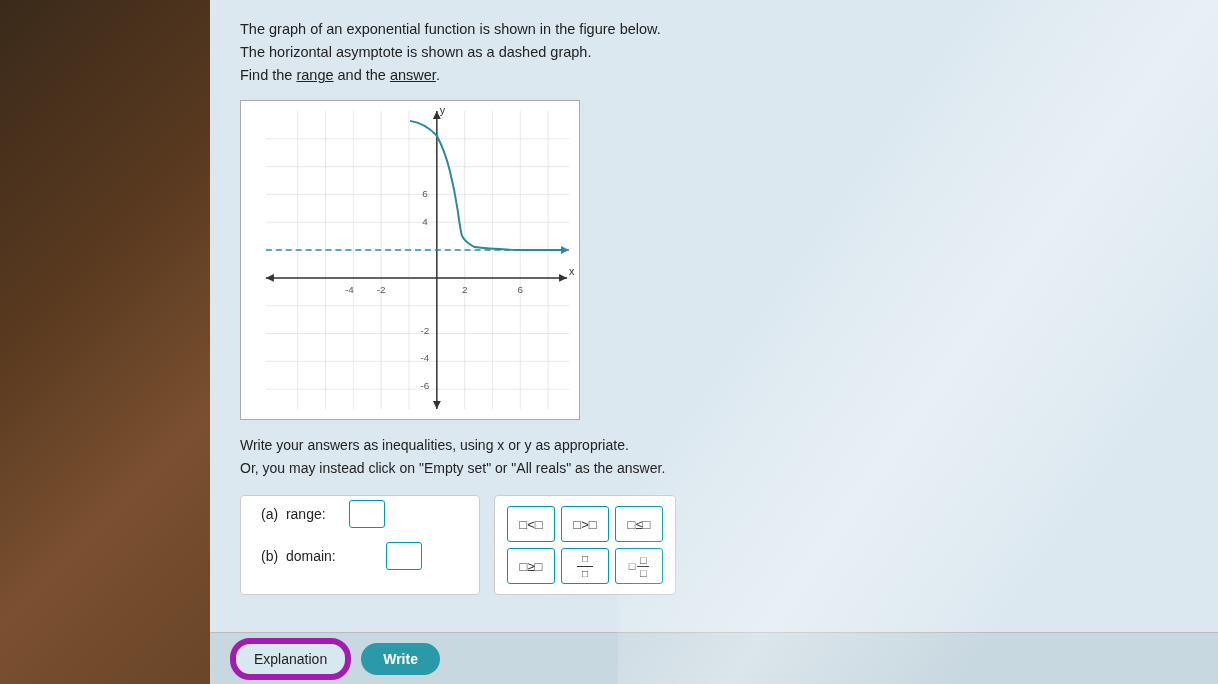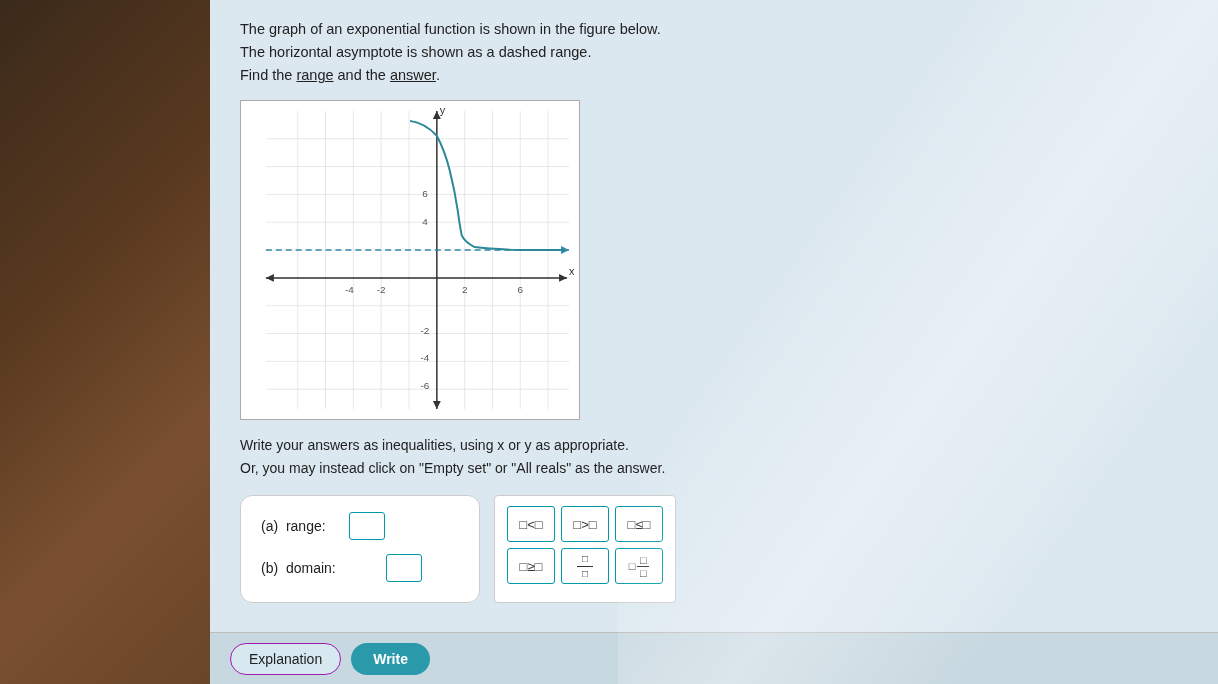--- a/index.html
+++ b/index.html
@@ -76,22 +76,22 @@
     
     .answer-area {
       display: flex;
       gap: 14px;
       margin-bottom: 16px;
     }
 
     .answer-inputs {
       background: white;
       border: 1px solid #ccc;
-      border-radius: 12px;
-      padding: 16px 20px;
+      border-radius: 4px;
+      padding: 4px 20px;
       min-width: 240px;
     }
 
     .answer-row {
       display: flex;
       align-items: center;
       margin-bottom: 14px;
       gap: 8px;
     }
 
@@ -153,21 +153,21 @@
       background: #c8d8e0;
       border-top: 1px solid #bbb;
       display: flex;
       align-items: center;
       padding: 0 20px;
       gap: 10px;
     }
 
     .btn-explanation {
       background: #d8e8f0;
-      border: 1px solid #a21caf;
+      border: 6px solid #a21caf;
       border-radius: 20px;
       padding: 7px 18px;
       font-size: 14px;
       cursor: pointer;
       color: #222;
     }
 
     .btn-check {
       background: #2a9aaa;
       border: none;
@@ -218,21 +218,21 @@
 </head>
 <body>
 
 <div class="left-sidebar"></div>
 
 <div class="main-content">
   <div class="light-beam"></div>
 
   <p class="problem-text">
     <span>The graph of an exponential function is shown in the figure below.</span><br>
-    <span>The horizontal asymptote is shown as a dashed range.</span><br>
+    <span>The horizontal asymptote is shown as a dashed graph.</span><br>
     Find the <u>range</u> and the <u>answer</u>.
   </p>
 
   <div class="graph-container">
     <svg class="graph-svg" viewBox="0 0 340 320">
 
       <g stroke="#d0d0d0" stroke-width="0.5">
 
         <line x1="57" y1="10" x2="57" y2="310"></line>
         <line x1="85" y1="10" x2="85" y2="310"></line>

